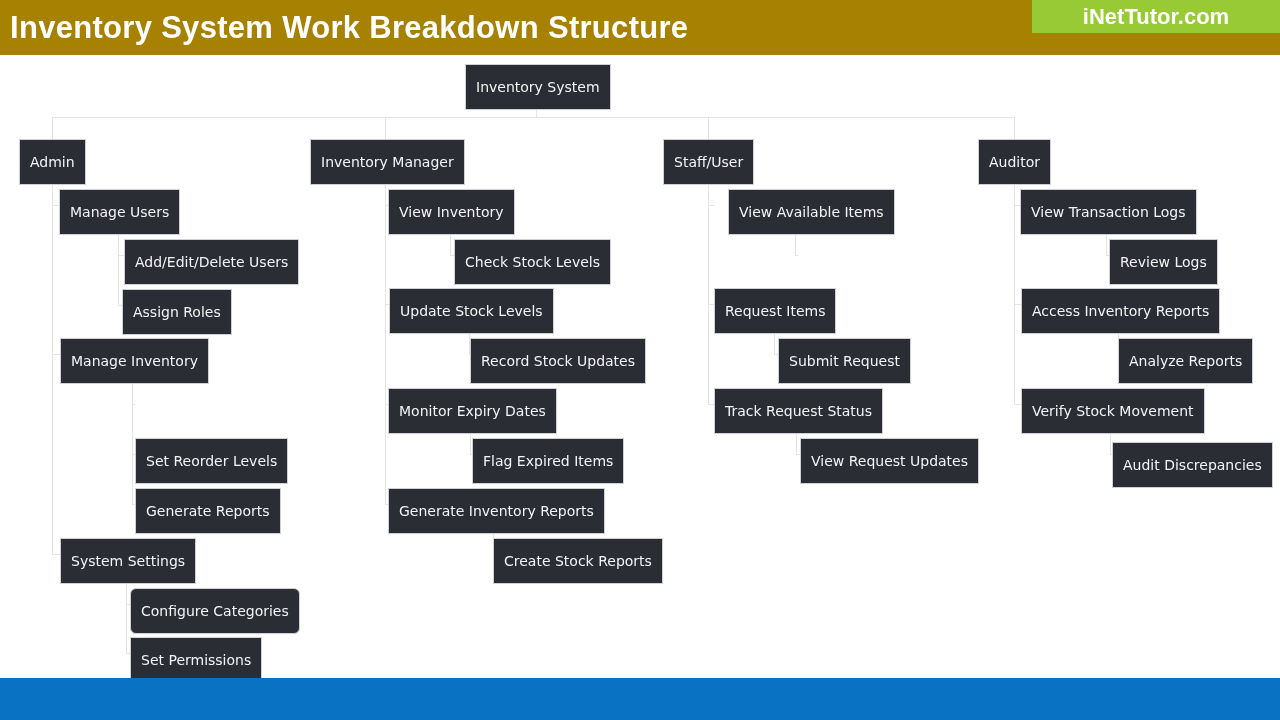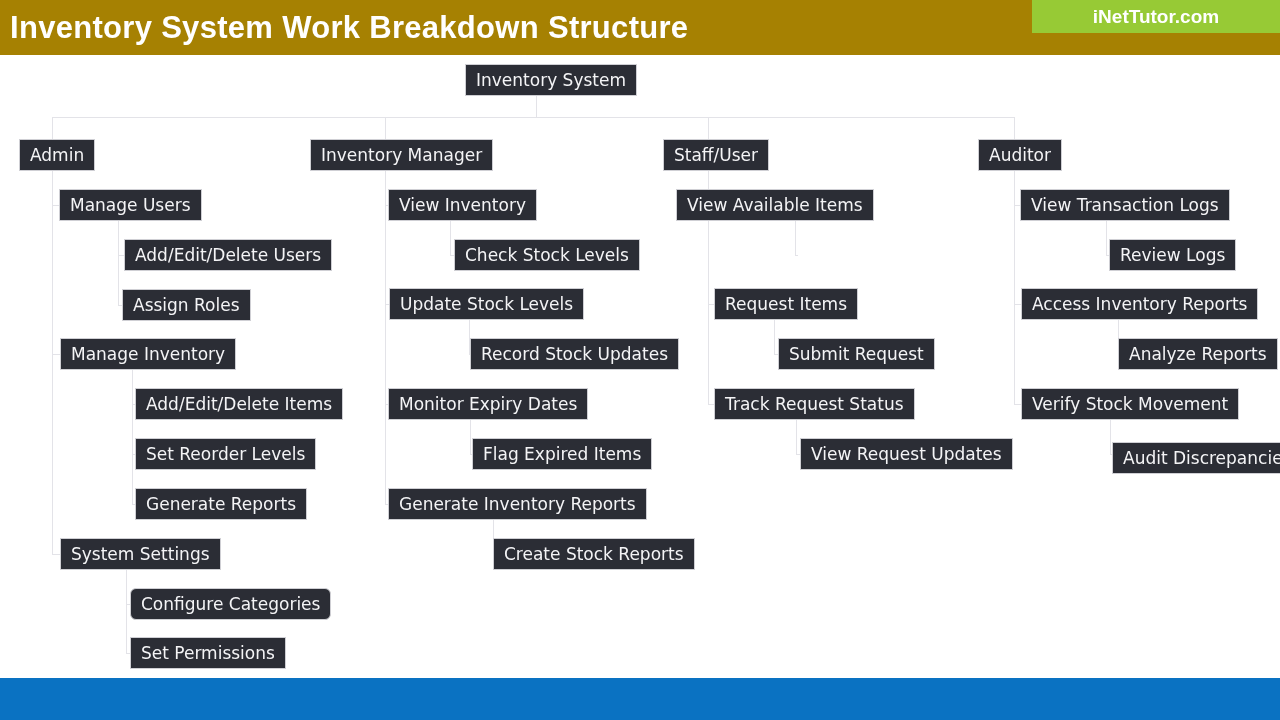--- a/index.html
+++ b/index.html
@@ -14,63 +14,62 @@
   }
   .title{
     position:absolute;left:10px;top:0;margin:0;line-height:55px;
     color:#ffffff;font-family:"Liberation Sans",sans-serif;
     font-weight:700;font-size:31px;letter-spacing:.3px;white-space:nowrap;
   }
   .badge{
     position:absolute;top:0;right:0;width:248px;height:33px;z-index:6;
     background:var(--badge-bg,#97ca35);color:#ffffff;text-align:center;
     font-family:"Liberation Sans",sans-serif;font-weight:700;
-    font-size:19px;line-height:33px;
+    font-size:22px;line-height:33px;
   }
   .canvas{position:absolute;top:0;left:0;width:1280px;height:720px;z-index:1}
   .node{
-    position:absolute;z-index:2;height:30px;line-height:30px;padding:0 10px;
+    position:absolute;z-index:2;height:30px;line-height:30px;padding:7px 10px;
     background:var(--node-bg,#2b2d35);color:var(--node-text,#f4f4f6);
     border:1px solid var(--node-border,#cfcfd4);
-    font-size:17px;white-space:nowrap;text-align:center;
+    font-size:14px;white-space:nowrap;text-align:center;
   }
   .cline{position:absolute;background:var(--line-color,#e3e3e8);z-index:1}
   .footer{
     position:absolute;left:0;bottom:0;width:1280px;height:42px;
     background:var(--footer-bg,#0a72c2);z-index:5;
   }
 </style>
 </head>
 <body>
 
 <div class="canvas" id="canvas">
     <div class="node" style="left: 465px; top: 64px;">Inventory System</div>
     <div class="node" style="left: 19px; top: 139px;">Admin</div>
     <div class="node" style="left: 310px; top: 139px;">Inventory Manager</div>
     <div class="node" style="left: 663px; top: 139px;">Staff/User</div>
     <div class="node" style="left: 978px; top: 139px;">Auditor</div>
     <div class="node" style="left: 59px; top: 189px;">Manage Users</div>
     <div class="node" style="left: 124px; top: 239px;">Add/Edit/Delete Users</div>
     <div class="node" style="left: 122px; top: 289px;">Assign Roles</div>
     <div class="node" style="left: 60px; top: 338px;">Manage Inventory</div>
-    <div class="node" style="left: 135px; top: 388px;">Add/Edit/Delete Items</div>
     <div class="node" style="left: 135px; top: 438px;">Set Reorder Levels</div>
     <div class="node" style="left: 135px; top: 488px;">Generate Reports</div>
     <div class="node" style="left: 60px; top: 538px;">System Settings</div>
     <div class="node" style="left: 130px; top: 588px; border-radius: 6px;">Configure Categories</div>
     <div class="node" style="left: 130px; top: 637px;">Set Permissions</div>
     <div class="node" style="left: 388px; top: 189px;">View Inventory</div>
     <div class="node" style="left: 454px; top: 239px;">Check Stock Levels</div>
     <div class="node" style="left: 389px; top: 288px;">Update Stock Levels</div>
     <div class="node" style="left: 470px; top: 338px;">Record Stock Updates</div>
     <div class="node" style="left: 388px; top: 388px;">Monitor Expiry Dates</div>
     <div class="node" style="left: 472px; top: 438px;">Flag Expired Items</div>
     <div class="node" style="left: 493px; top: 538px;">Create Stock Reports</div>
     <div class="node" style="left: 388px; top: 488px;">Generate Inventory Reports</div>
-    <div class="node" style="left: 676px; top: 189px;">View Available Items</div>
+    <div class="node" style="left: 728px; top: 189px;">View Available Items</div>
     <div class="node" style="left: 714px; top: 288px;">Request Items</div>
     <div class="node" style="left: 778px; top: 338px;">Submit Request</div>
     <div class="node" style="left: 714px; top: 388px;">Track Request Status</div>
     <div class="node" style="left: 800px; top: 438px;">View Request Updates</div>
     <div class="node" style="left: 1020px; top: 189px;">View Transaction Logs</div>
     <div class="node" style="left: 1109px; top: 239px;">Review Logs</div>
     <div class="node" style="left: 1021px; top: 288px;">Access Inventory Reports</div>
     <div class="node" style="left: 1118px; top: 338px;">Analyze Reports</div>
     <div class="node" style="left: 1021px; top: 388px;">Verify Stock Movement</div>
     <div class="node" style="left: 1112px; top: 442px;">Audit Discrepancies</div>

